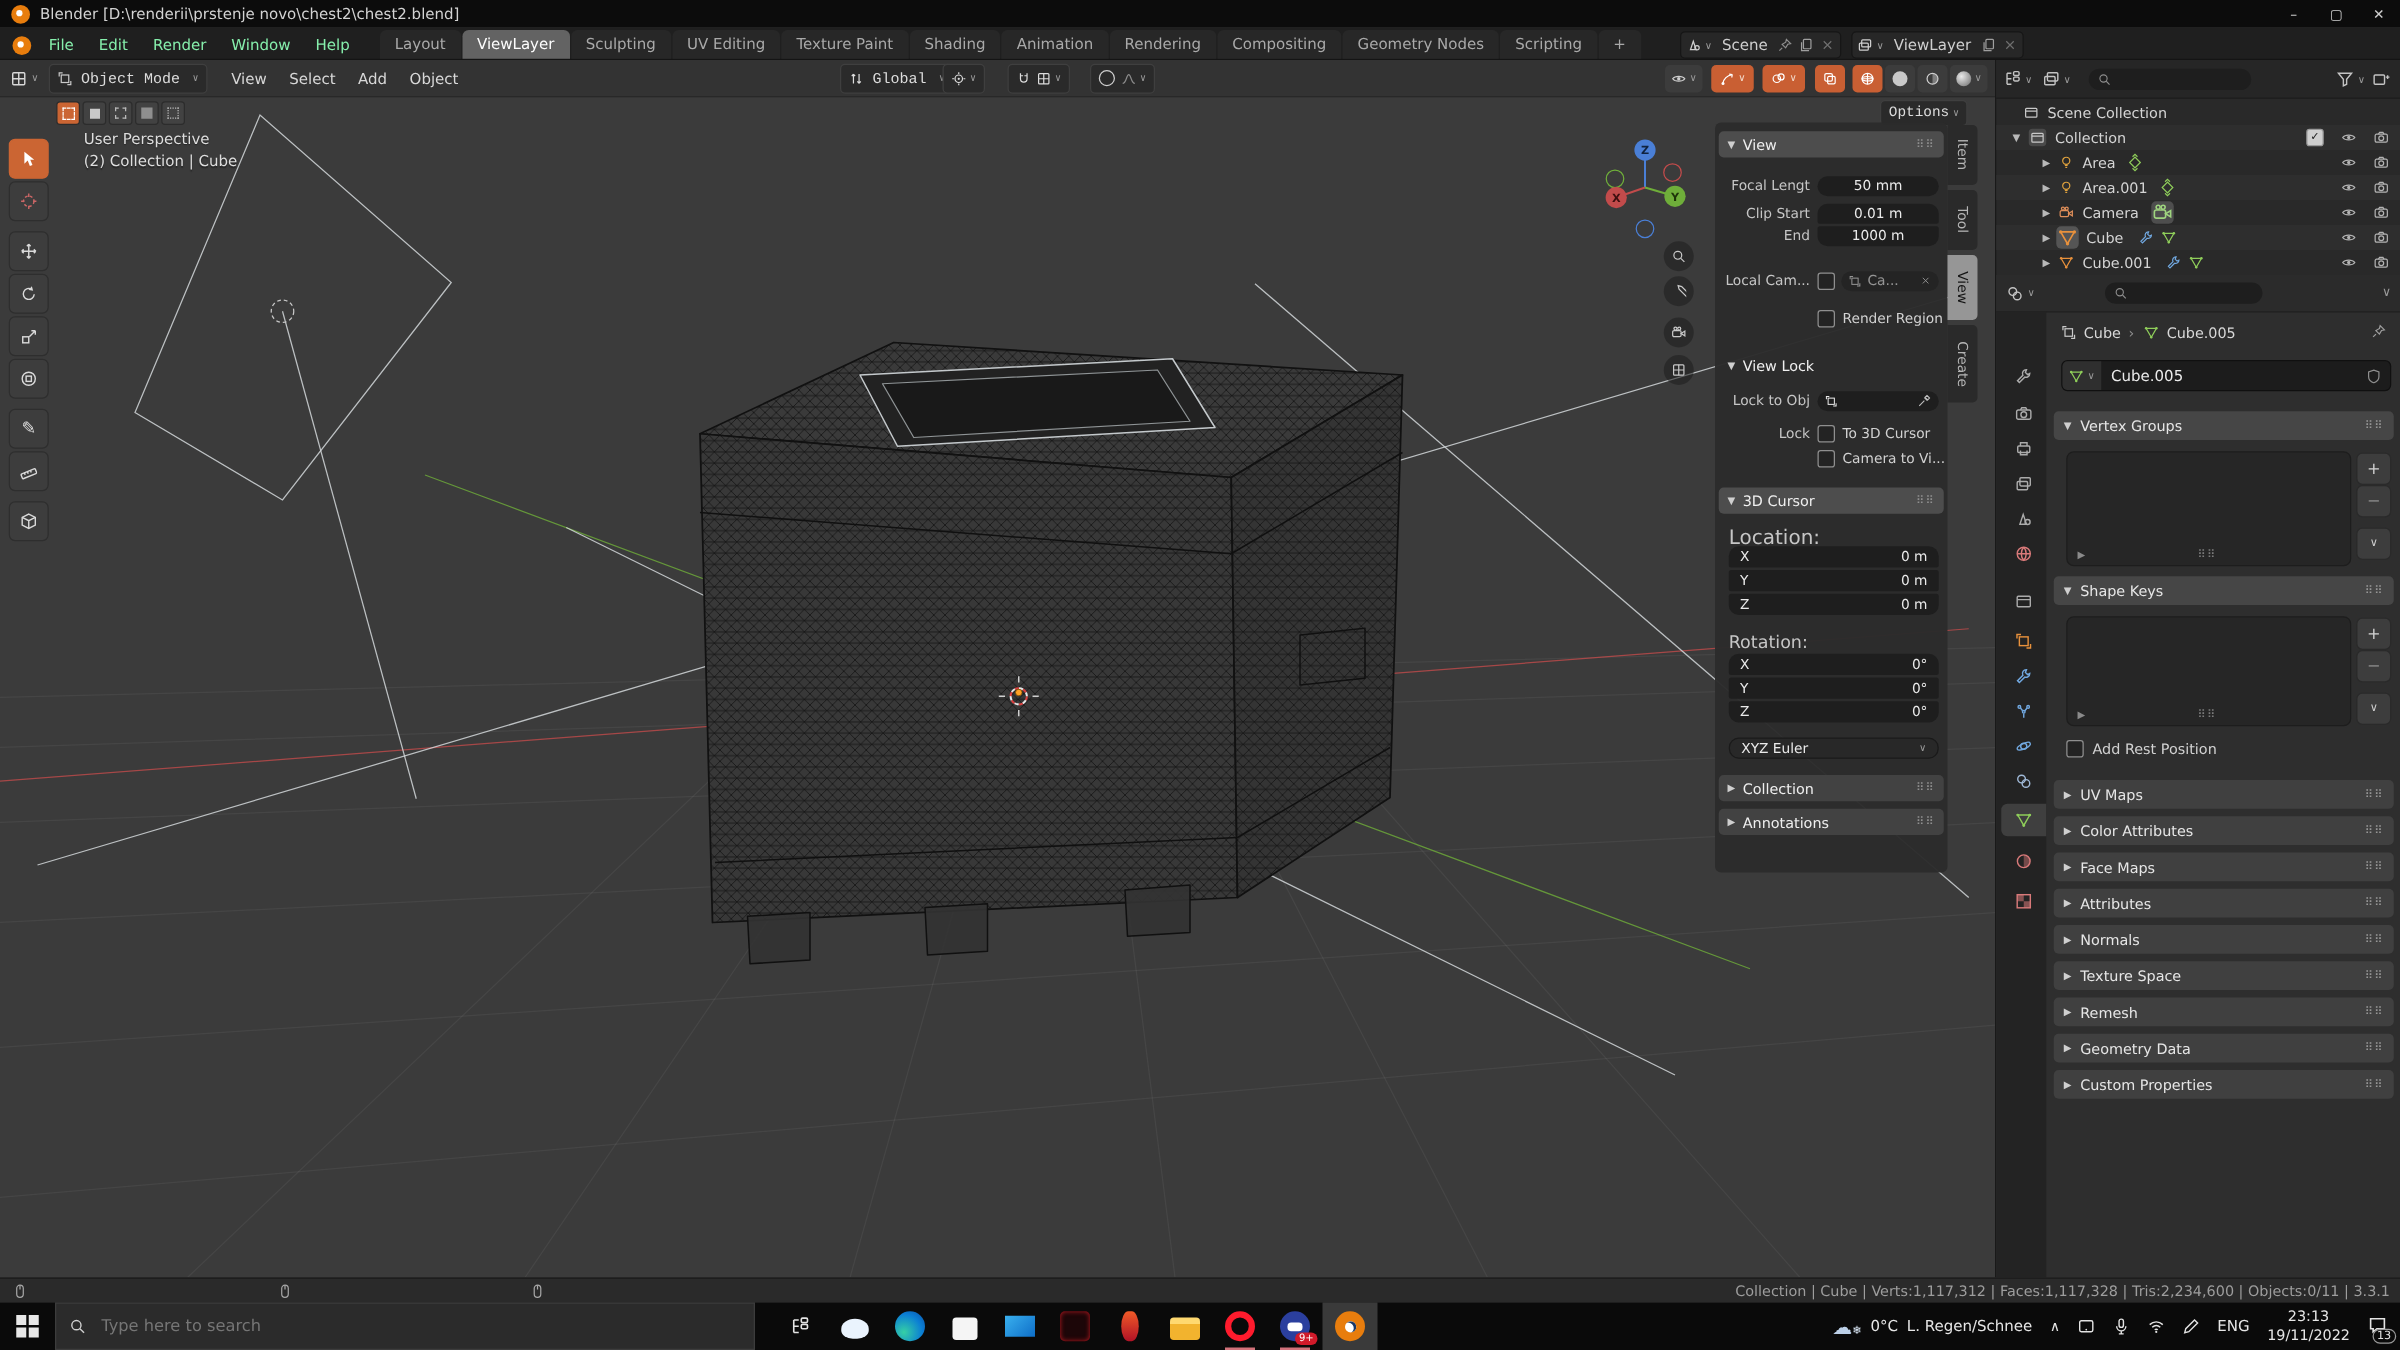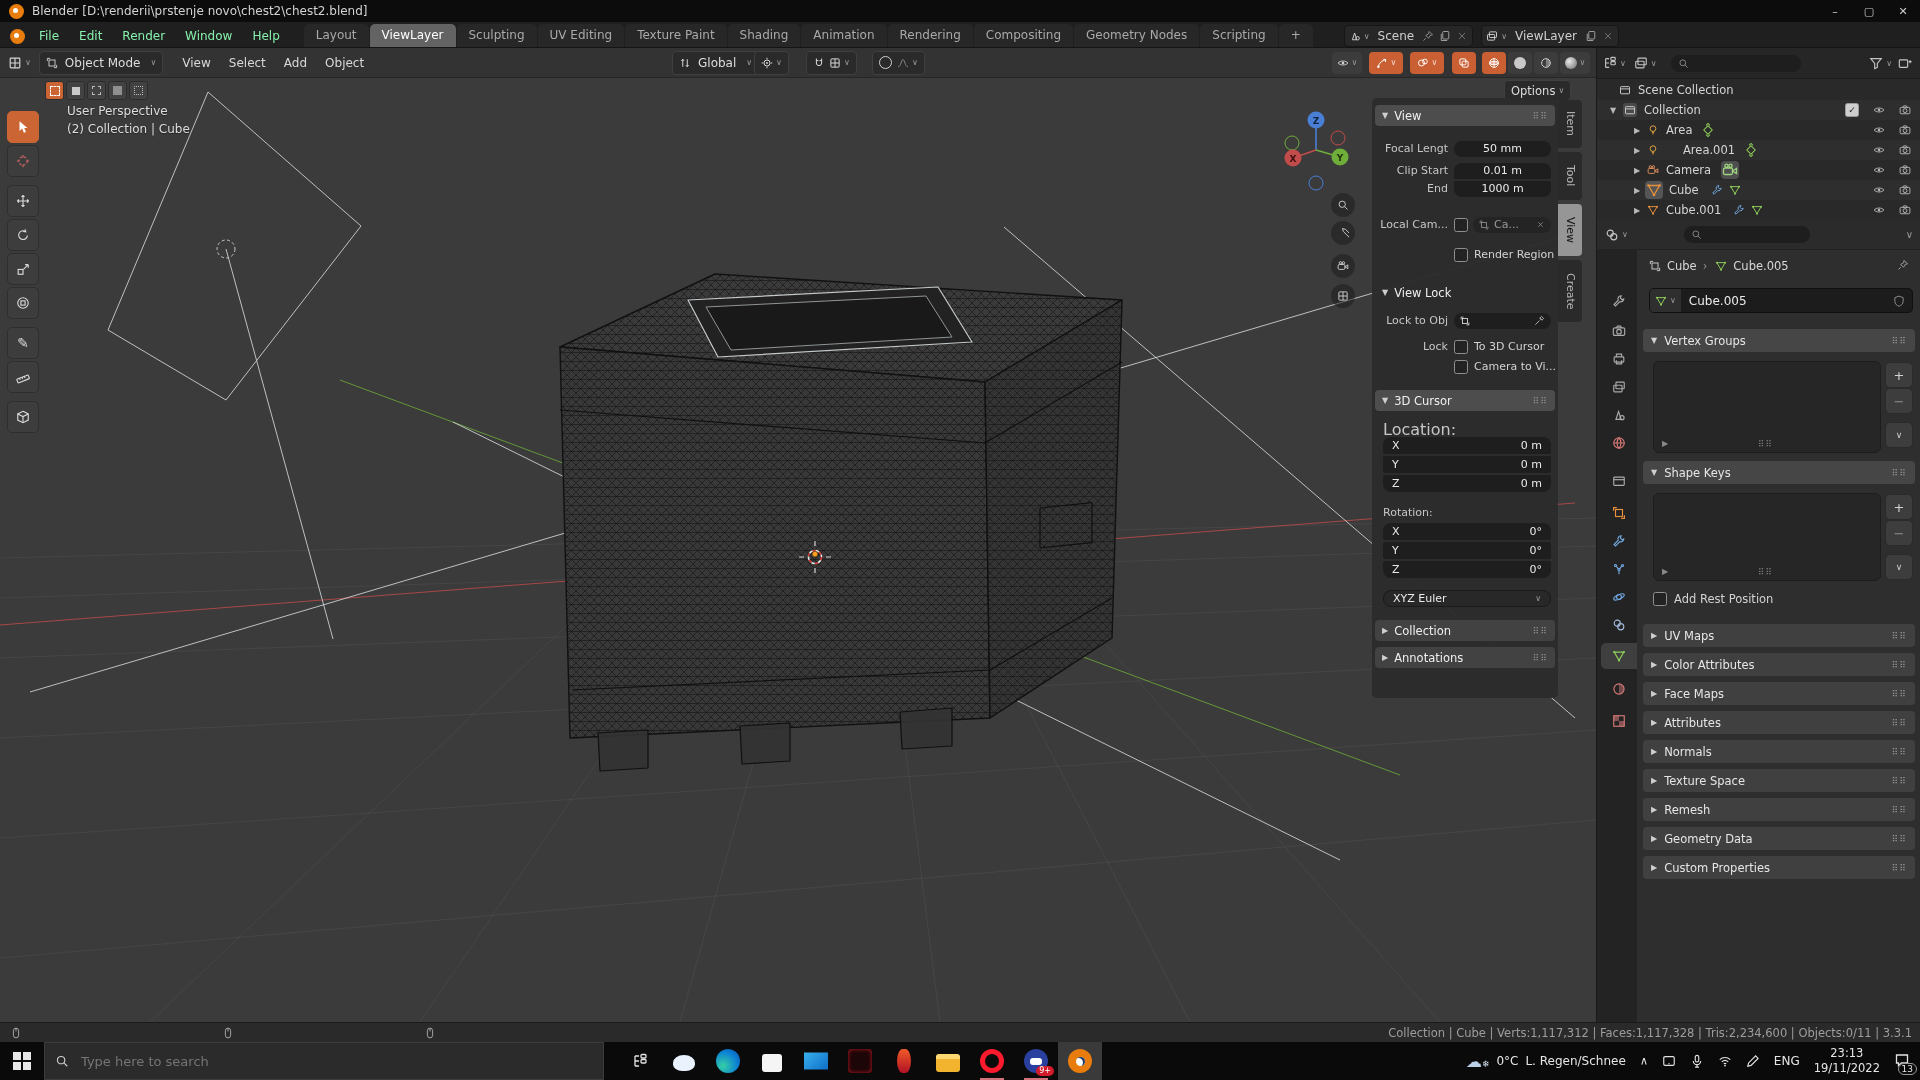--- a/index.html
+++ b/index.html
@@ -19,21 +19,21 @@
   .blogo::after{content:"";position:absolute;left:4px;top:4px;width:5px;height:5px;border-radius:50%;background:#fff;}
   
   #topbar{left:0;top:22px;width:1920px;height:26px;background:#1f1f1f;display:flex;align-items:flex-end;border-bottom:1px solid #141414;box-sizing:border-box;}
   .menu-item{padding:4px 10px;color:#86efac;font-size:12px;}
   .wtab{padding:4px 12px 5px;margin-right:1px;font-size:12px;color:#a9a9a9;background:#272727;border-radius:5px 5px 0 0;white-space:nowrap;}
   .wtab.active{background:#636363;color:#fdfdfd;}
   .idwidget{height:20px;background:#272727;border:1px solid #161616;border-radius:4px;display:flex;align-items:center;padding:0 4px;margin-left:8px;color:#cfcfcf;}
   .idwidget .lbl{padding:0 8px;font-size:12px;}
   
   #vph{left:0;top:48px;width:1920px;height:30px;background:#333333;display:flex;align-items:center;border-bottom:1px solid #262626;box-sizing:border-box;}
-  .hbtn{height:22px;border-radius:4px;background:#2a2a2a;border:1px solid #3f3f3f;display:flex;align-items:center;padding:0 6px;color:#dddddd;}
+  .hbtn{height:22px;border-radius:4px;background:#2a2a2a;border:1px solid #3f3f3f;display:flex;align-items:center;padding:0 6px;color:#dddddd;font-family:Liberation Mono, monospace;}
   .hmenu{padding:0 9px;color:#d8d8d8;font-size:12px;}
   .togbtn{width:24px;height:22px;border-radius:4px;background:#3c3c3c;display:flex;align-items:center;justify-content:center;color:#cfcfcf;margin-left:2px;}
   .togbtn.on{background:#c95f33;color:#fff;}
   
   #viewport{left:0;top:78px;width:1596px;height:944px;background:#3b3b3b;overflow:hidden;}
   .ovtext{color:#dedede;font-size:12px;text-shadow:0 1px 1px rgba(0,0,0,.4);}
   .toolbtn{left:7px;width:30px;height:30px;border-radius:5px;background:#3d3d3d;border:1px solid #2e2e2e;display:flex;align-items:center;justify-content:center;color:#d9d9d9;}
   .toolbtn.active{background:#cb6533;border-color:#cb6533;color:#fff;}
   .selmode{width:17px;height:17px;border-radius:3px;background:#424242;border:1px solid #2c2c2c;display:flex;align-items:center;justify-content:center;}
   .selmode.on{background:#cb6533;}
@@ -677,21 +677,21 @@
           <span>0 m</span>
         </div>
       <div class="fld axfld" style="top:358px">
         <span>Y</span>
           <span>0 m</span>
         </div>
       <div class="fld axfld" style="top:377px;border-radius:2px 2px 8px 8px">
         <span>Z</span>
           <span>0 m</span>
         </div>
-      <div class="abs" style="left:11px;top:408px;font-size:11px;color:#c6c6c6">Rotation:</div>
+      <div class="abs" style="left:11px;top:408px;font-size:14px;color:#c6c6c6">Rotation:</div>
       <div class="fld axfld" style="top:425px;border-radius:8px 8px 2px 2px">
         <span>X</span>
           <span>0°</span>
         </div>
       <div class="fld axfld" style="top:444px">
         <span>Y</span>
           <span>0°</span>
         </div>
       <div class="fld axfld" style="top:463px;border-radius:2px 2px 8px 8px">
         <span>Z</span>
@@ -785,21 +785,21 @@
         </svg>
       <svg class="ic ic12 rico" style="left:302px">
           <use href="#s-cam"></use>
         </svg>
     </div>
     <div class="orow alt" style="top:92px">
       <span class="car8" style="margin-left:34px">▶</span>
       <svg class="ic ic12" style="color:#e0a23d;margin-left:4px">
           <use href="#s-bulb"></use>
         </svg>
-      <span style="margin-left:24px">Area.001</span>
+      <span style="margin-left:7px">Area.001</span>
       <svg class="ic ic12" style="color:#8fce5a;margin-left:10px;transform:rotate(45deg)">
           <use href="#s-sq"></use>
         </svg>
       <svg class="ic ic12 rico" style="left:276px">
           <use href="#s-eye"></use>
         </svg>
       <svg class="ic ic12 rico" style="left:302px">
           <use href="#s-cam"></use>
         </svg>
     </div>

